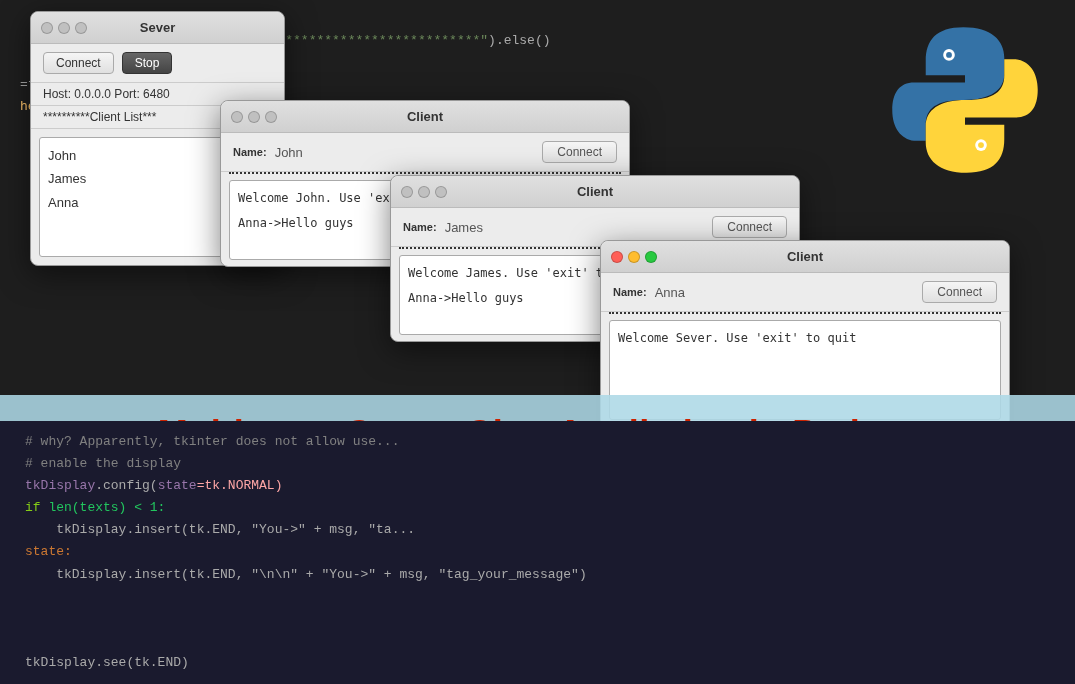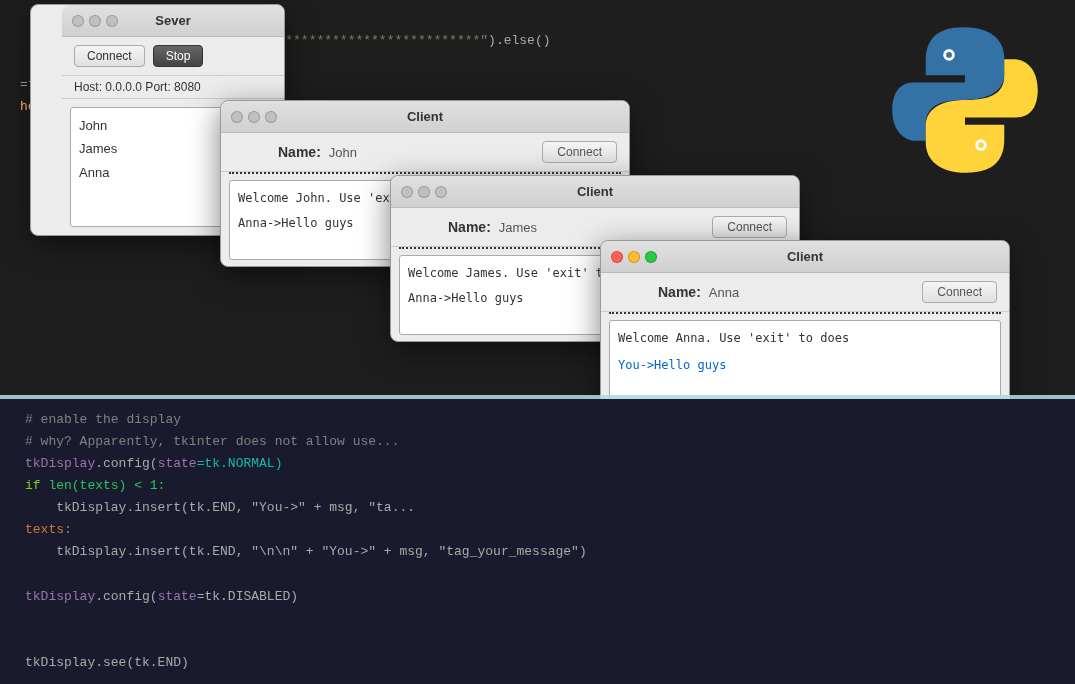--- a/index.html
+++ b/index.html
@@ -64,24 +64,23 @@
 
     .window-title {
       font-size: 13px;
       font-weight: 600;
       color: #333;
       font-family: -apple-system, sans-serif;
     }
 
     
     .server-window {
-      top: 4px;
+      top: 11px;
       left: 30px;
       width: 255px;
-      padding-left: 31px;
     }
 
     .server-controls {
       display: flex;
       align-items: center;
       gap: 8px;
       padding: 8px 12px;
       border-bottom: 1px solid #ccc;
     }
 
@@ -152,24 +151,23 @@
     .client-name-row {
       display: flex;
       align-items: center;
       padding: 8px 12px;
       border-bottom: 1px solid #ccc;
       gap: 8px;
       font-family: -apple-system, sans-serif;
     }
 
     .client-name-label {
-      font-size: 14px;
+      font-size: 11px;
       font-weight: 600;
       color: #333;
-      margin-left: 45px;
     }
 
     .client-name-value {
       font-size: 13px;
       color: #555;
       flex: 1;
     }
 
     .connect-btn {
       padding: 3px 14px;
@@ -292,21 +290,22 @@
       <div class="traffic-light tl-gray"></div>
       <div class="traffic-light tl-gray"></div>
       <div class="traffic-light tl-gray"></div>
     </div>
     <span class="window-title">Sever</span>
   </div>
   <div class="server-controls">
     <button class="btn">Connect</button>
     <button class="btn btn-active">Stop</button>
   </div>
-  <div class="host-info">Host: 0.0.0.0  Port: 8080</div>
+  <div class="host-info">Host: 0.0.0.0  Port: 6480</div>
+  <div class="client-list-label">**********Client List***</div>
   <div class="client-list-box">
     <div class="client-name">John</div>
     <div class="client-name">James</div>
     <div class="client-name">Anna</div>
   </div>
 </div>
 
 <div class="window client-window-1">
   <div class="window-titlebar">
     <div class="traffic-lights">
@@ -358,37 +357,35 @@
     </div>
     <span class="window-title">Client</span>
   </div>
   <div class="client-name-row">
     <span class="client-name-label">Name:</span>
     <span class="client-name-value">Anna</span>
     <button class="connect-btn">Connect</button>
   </div>
   <hr class="dots-separator">
   <div class="chat-display" style="min-height: 100px;">
-    <div>Welcome Anna. Use 'exit' to does</div>
-    <div class="you-msg" style="margin-top:8px">You-&gt;Hello guys</div>
+    <div>Welcome Sever. Use 'exit' to quit</div>
   </div>
   <div style="margin: 4px 8px; height: 40px; background: white; border: 1px solid #aaa; border-radius: 3px;"></div>
   <input class="chat-input" type="text" value="" style="display: block; width: calc(100% - 16px);">
 </div>
 
 <div class="banner">
   <span class="banner-text">Multi-user Group Chat Appliation in Python</span>
 </div>
 
 <div class="bottom-code">
+  <div class="code-line"><span style="color:#808080"># why? Apparently, tkinter does not allow use...</span></div>
   <div class="code-line"><span style="color:#808080"># enable the display</span></div>
-  <div class="code-line"><span style="color:#808080"># why? Apparently, tkinter does not allow use...</span></div>
-  <div class="code-line"><span style="color:#9876aa">tkDisplay</span><span style="color:#aaa">.config(</span><span style="color:#9876aa">state</span><span style="color:#14b8a6">=tk.NORMAL)</span></div>
+  <div class="code-line"><span style="color:#9876aa">tkDisplay</span><span style="color:#aaa">.config(</span><span style="color:#9876aa">state</span><span style="color:#fca5a5">=tk.NORMAL)</span></div>
   <div class="code-line"><span style="color:#84cc16">if </span><span style="color:#22c55e">len(texts) &lt; 1:</span></div>
   <div class="code-line"><span style="color:#aaa">    tkDisplay.insert(tk.END, "You-&gt;" + msg, "ta...</span></div>
-  <div class="code-line"><span style="color:#cc7832">texts:</span></div>
+  <div class="code-line"><span style="color:#cc7832">state:</span></div>
   <div class="code-line"><span style="color:#aaa">    tkDisplay.insert(tk.END, "\n\n" + "You-&gt;" + msg, "tag_your_message")</span></div>
   <div class="code-line">&nbsp;</div>
-  <div class="code-line"><span style="color:#9876aa">tkDisplay</span><span style="color:#aaa">.config(</span><span style="color:#9876aa">state</span><span style="color:#aaa">=tk.DISABLED)</span></div>
   <div class="code-line">&nbsp;</div>
   <div class="code-line">&nbsp;</div>
   <div class="code-line"><span style="color:#aaa">tkDisplay.see(tk.END)</span></div>
 </div>
 
 </body></html>

